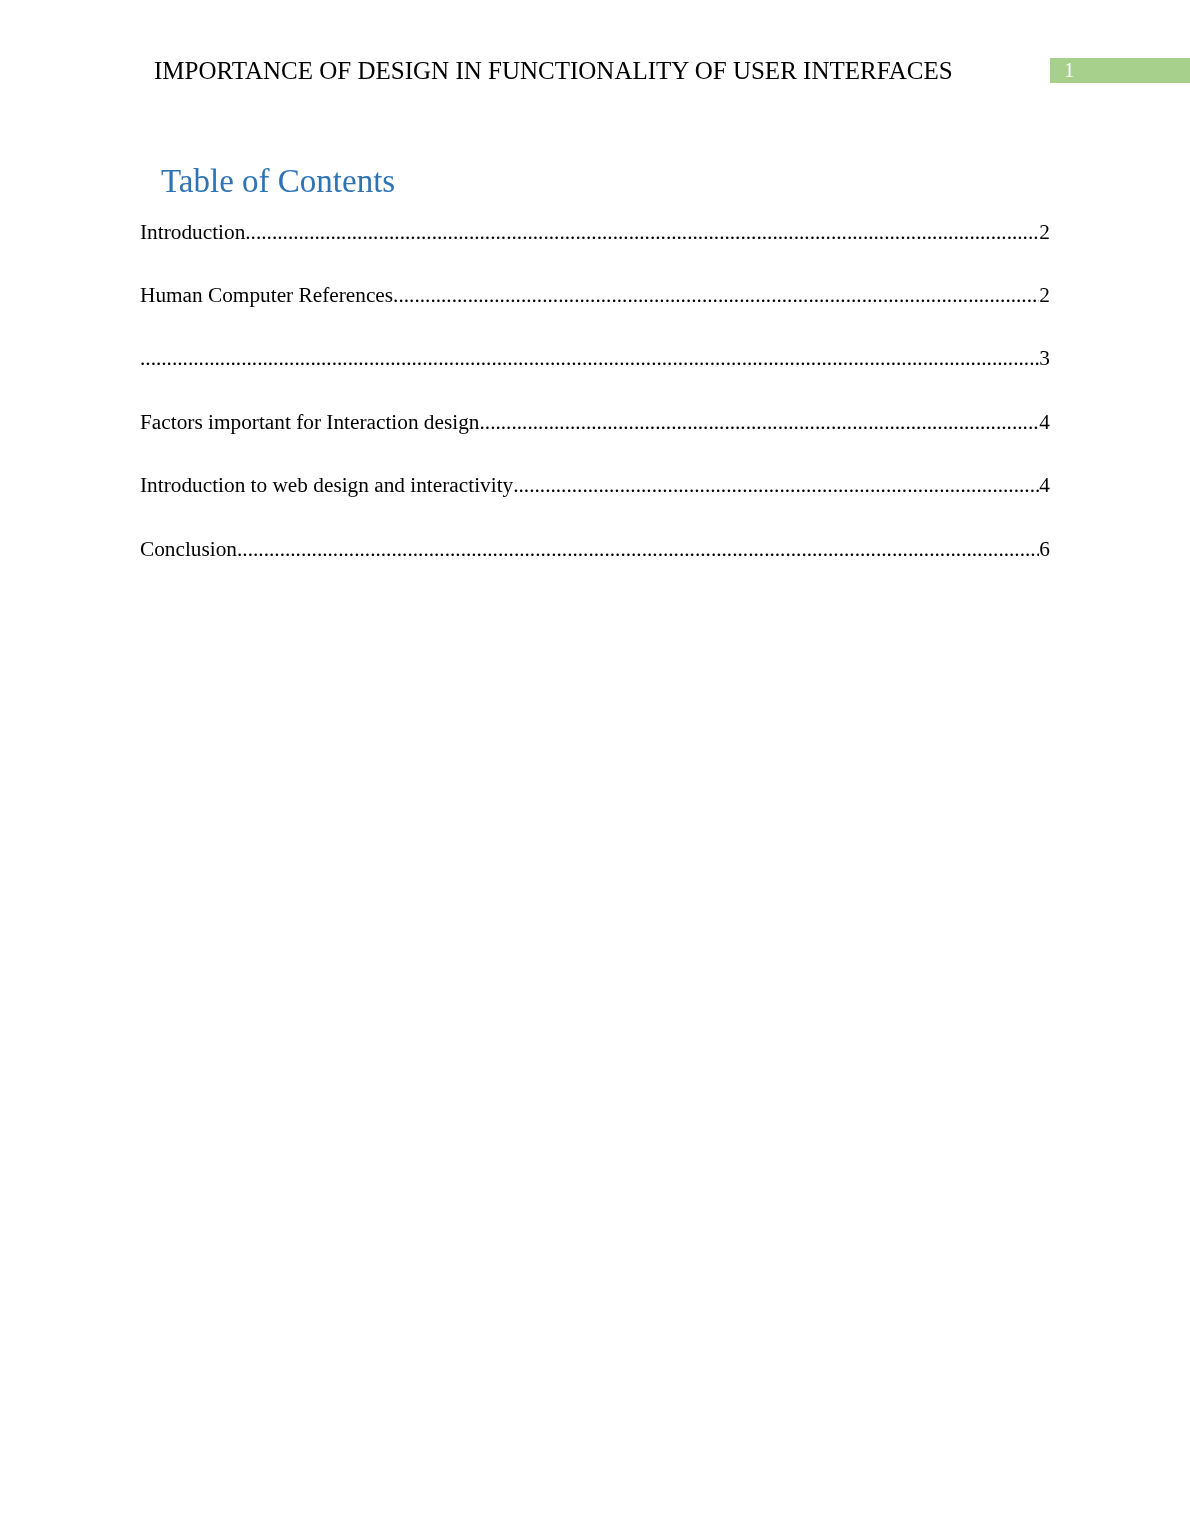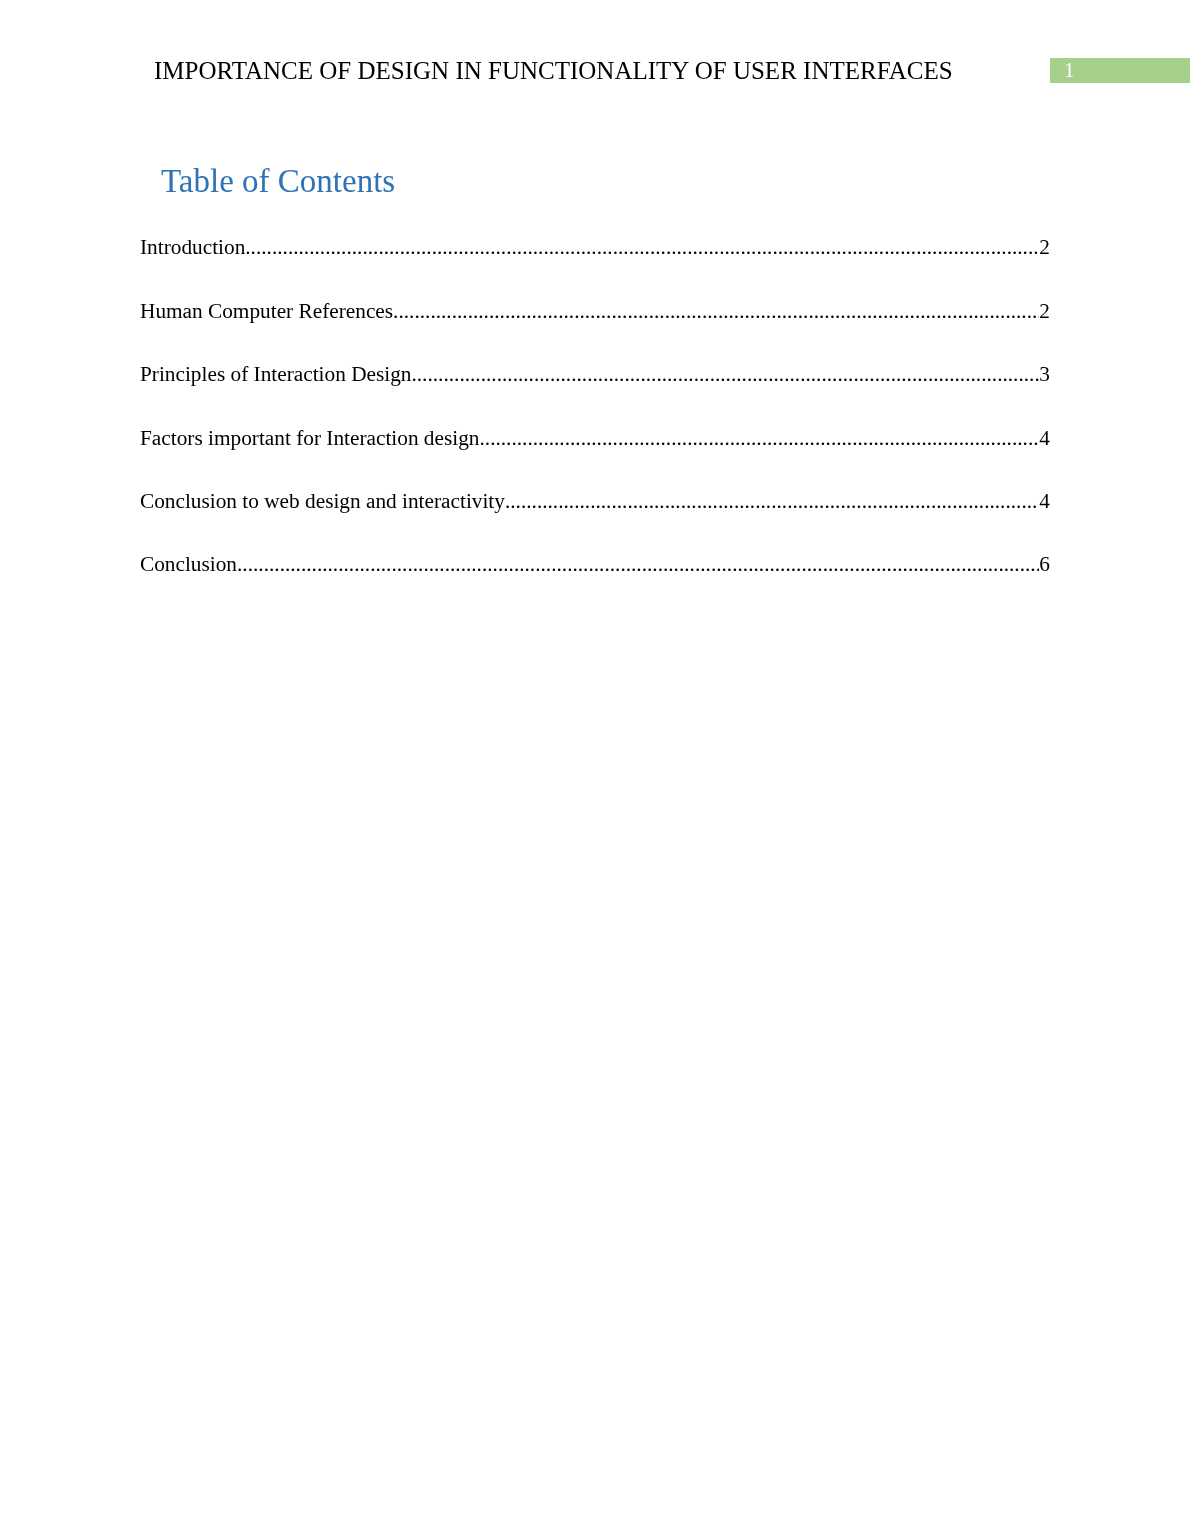--- a/index.html
+++ b/index.html
@@ -2,21 +2,21 @@
 <html><head>
   <meta charset="utf-8">
   <style>
     html, body { margin:0; padding:0; background:#ffffff; }
     body { width:1190px; height:1540px; position:relative; overflow:hidden; font-family:"Liberation Serif", serif; color:#000; }
     .header-title { position:absolute; left:154px; top:57px; font-size:25px; line-height:28px; white-space:nowrap; letter-spacing:0; }
     .page-num-box { position:absolute; left:1050px; top:58px; width:140px; height:25px; background:#a8d08d; }
     .page-num { position:absolute; left:14px; top:0; font-size:21px; line-height:25px; color:#ffffff; }
     .toc-heading { position:absolute; left:140px; top:162px; font-family:Liberation Serif, serif; font-size:33px; line-height:38px; color:#2e74b5; white-space:nowrap;margin-left:21px; }
     .toc { position:absolute; left:140px; top:200px; width:910px; }
-    .toc-entry { position:relative; height:63.4px; font-size:21.3px; line-height:32px; display:flex; align-items:flex-end; overflow:hidden; }
+    .toc-entry { position:relative; height:63.4px; font-size:21.3px; line-height:32px; display:flex; align-items:center; overflow:hidden; }
     .toc-label { white-space:nowrap; background:#fff; padding-right:0; position:relative; z-index:1; }
     .toc-dots { flex:1; overflow:hidden; white-space:nowrap; letter-spacing:0; }
     .toc-dots::before { content:"......................................................................................................................................................................................................................"; }
     .toc-page { white-space:nowrap; padding-left:0; }
   </style>
 </head>
 <body>
 
 <div class="header-title">IMPORTANCE OF DESIGN IN FUNCTIONALITY OF USER INTERFACES</div>
 <div class="page-num-box">
@@ -30,31 +30,30 @@
     <span class="toc-label">Introduction</span>
     <span class="toc-dots"></span>
     <span class="toc-page">2</span>
   </div>
   <div class="toc-entry">
     <span class="toc-label">Human Computer References</span>
     <span class="toc-dots"></span>
     <span class="toc-page">2</span>
   </div>
   <div class="toc-entry">
-    <span class="toc-label">Principles of Interaction Design</span>
     <span class="toc-dots"></span>
     <span class="toc-page">3</span>
   </div>
   <div class="toc-entry">
     <span class="toc-label">Factors important for Interaction design</span>
     <span class="toc-dots"></span>
     <span class="toc-page">4</span>
   </div>
   <div class="toc-entry">
-    <span class="toc-label">Conclusion to web design and interactivity</span>
+    <span class="toc-label">Introduction to web design and interactivity</span>
     <span class="toc-dots"></span>
     <span class="toc-page">4</span>
   </div>
   <div class="toc-entry">
     <span class="toc-label">Conclusion</span>
     <span class="toc-dots"></span>
     <span class="toc-page">6</span>
   </div>
 </div>
 

